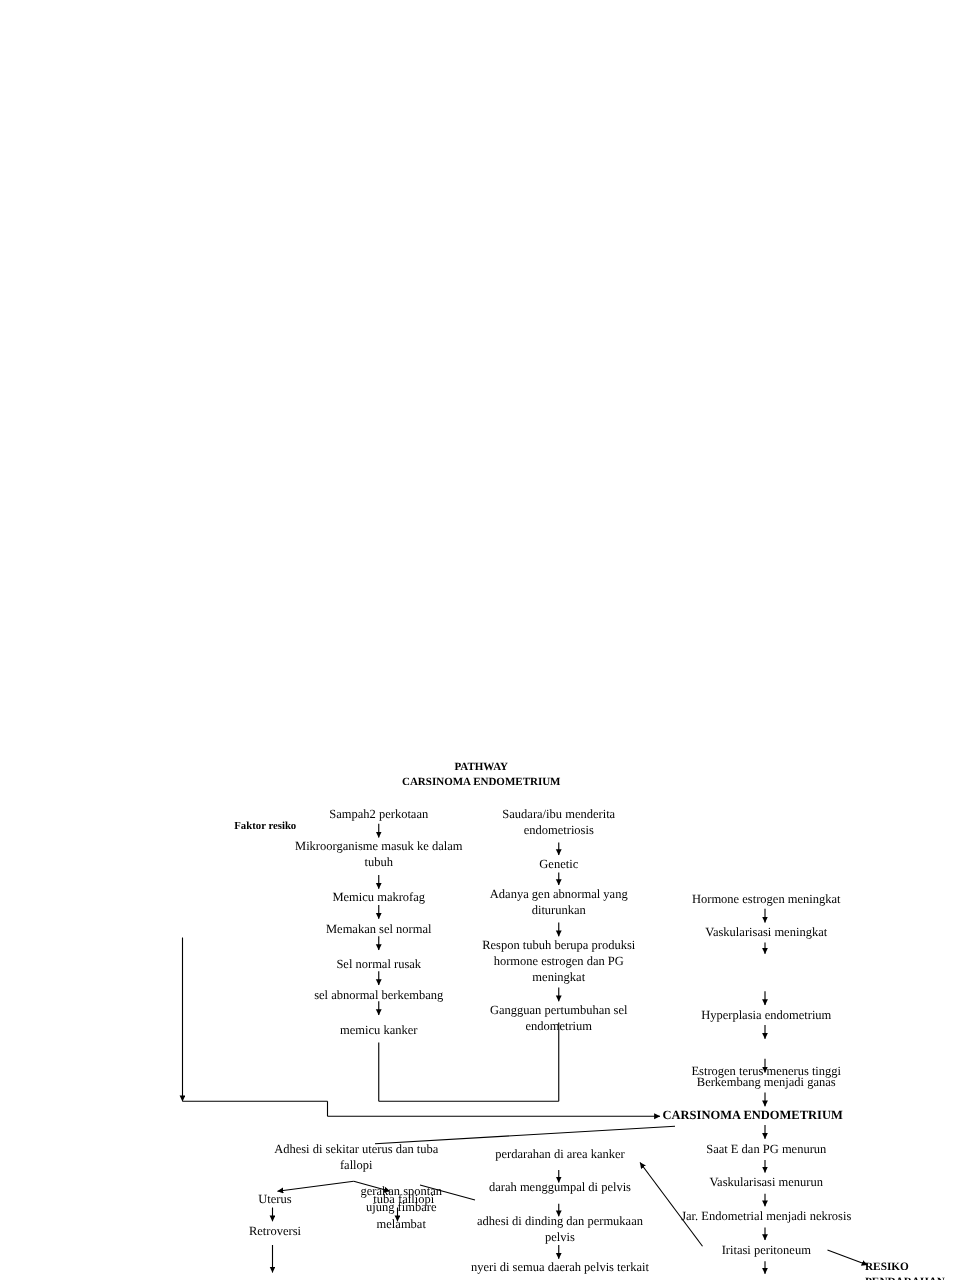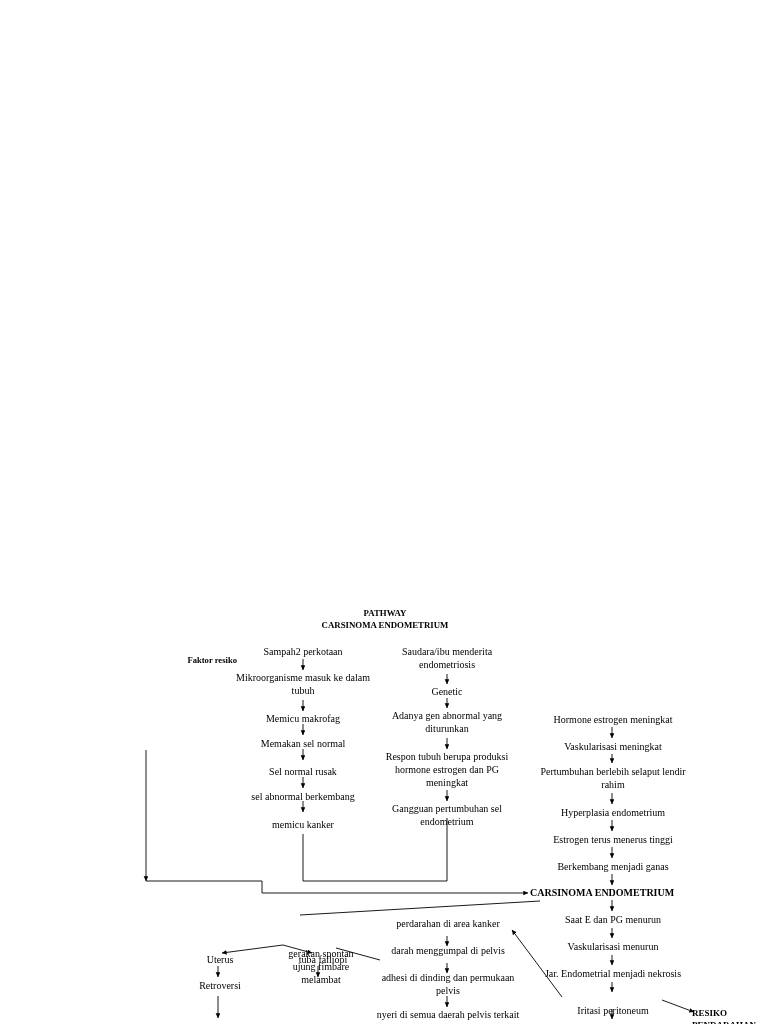--- a/index.html
+++ b/index.html
@@ -170,42 +170,42 @@
   <div class="node" style="left:379px; top:709px; width:136px;">Adanya gen abnormal yang
 diturunkan</div>
   <div class="node" style="left:379px; top:750px; width:136px;">Respon tubuh berupa produksi
 hormone estrogen dan PG
 meningkat</div>
   <div class="node" style="left:382px; top:802px; width:130px;">Gangguan pertumbuhan sel
 endometrium</div>
 
   <div class="node" style="left:536px; top:713px; width:154px;">Hormone estrogen meningkat</div>
   <div class="node" style="left:545px; top:740px; width:136px;">Vaskularisasi meningkat</div>
-  <div class="node" style="left:530px; top:765px; width:166px;">Pertumbuhan berlebih selaput lendir
-rahim</div>
   <div class="node" style="left:543px; top:806px; width:140px;text-align:center;">Hyperplasia endometrium</div>
-  <div class="node" style="left:536px; top:833px; width:154px;">Estrogen terus menerus tinggi</div>
+  <div class="node" style="left:536px; top:851px; width:154px;">Estrogen terus menerus tinggi</div>
   <div class="node" style="left:540px; top:860px; width:146px;">Berkembang menjadi ganas</div>
 
   <div class="node bold" style="left:530px; top:886px; width:170px; text-align:left;">CARSINOMA ENDOMETRIUM</div>
 
+  <div class="node" style="left:205px; top:913px; width:160px;">Adhesi di sekitar uterus dan tuba
+fallopi</div>
   <div class="node" style="left:192px; top:953px; width:56px;">Uterus</div>
   <div class="node" style="left:286px; top:953px; width:74px;">tuba falliopi</div>
   <div class="node" style="left:186px; top:979px; width:68px;">Retroversi</div>
   <div class="node" style="left:283px; top:947px; width:76px;">gerakan spontan
 ujung fimbare
 melambat</div>
 
   <div class="node" style="left:380px; top:917px; width:136px;">perdarahan di area kanker</div>
   <div class="node" style="left:378px; top:944px; width:140px;">darah menggumpal di pelvis</div>
   <div class="node" style="left:374px; top:971px; width:148px;">adhesi di dinding dan permukaan
 pelvis</div>
   <div class="node" style="left:367px; top:1008px; width:162px;">nyeri di semua daerah pelvis terkait</div>
 
   <div class="node" style="left:547px; top:913px; width:132px;">Saat E dan PG menurun</div>
   <div class="node" style="left:547px; top:940px; width:132px;">Vaskularisasi menurun</div>
   <div class="node" style="left:528px; top:967px; width:170px;">Jar. Endometrial menjadi nekrosis</div>
-  <div class="node" style="left:547px; top:994px; width:132px;margin-top:10px;">Iritasi peritoneum</div>
+  <div class="node" style="left:547px; top:994px; width:132px;">Iritasi peritoneum</div>
 
   <div class="big-label" style="left:692px; top:1008px; width:80px; text-align:left;">RESIKO
 PENDARAHAN</div>
 
 </div>
 
 </body></html>

